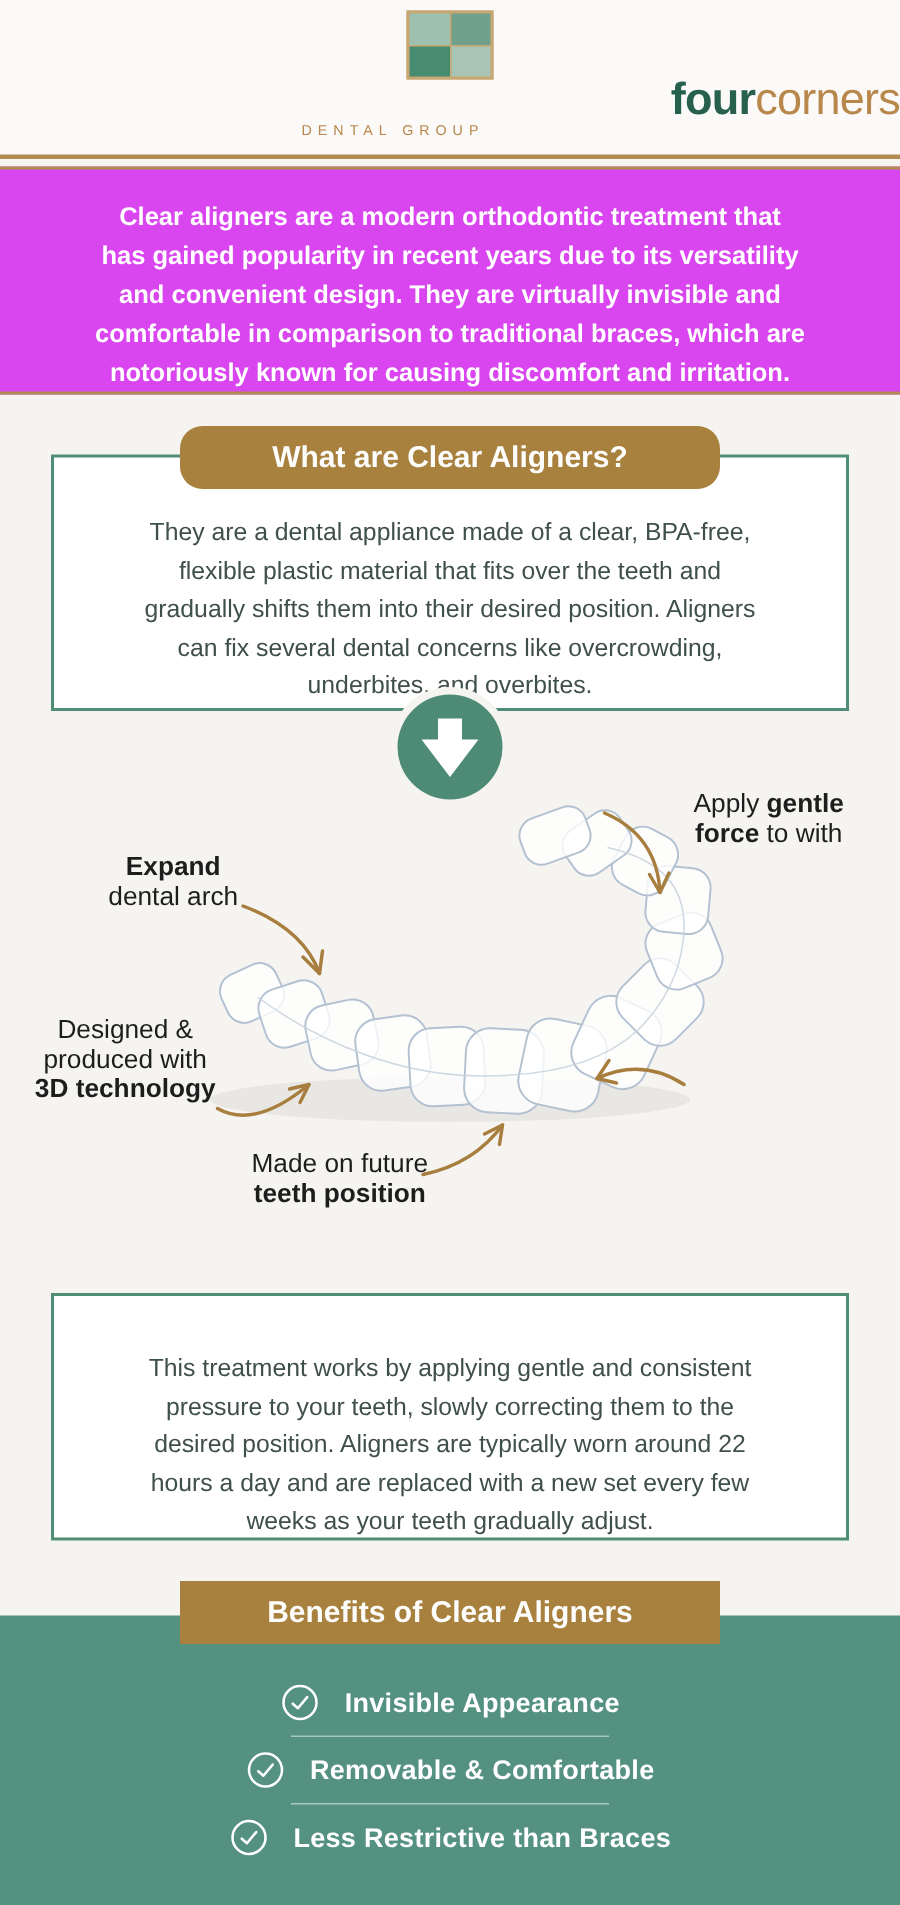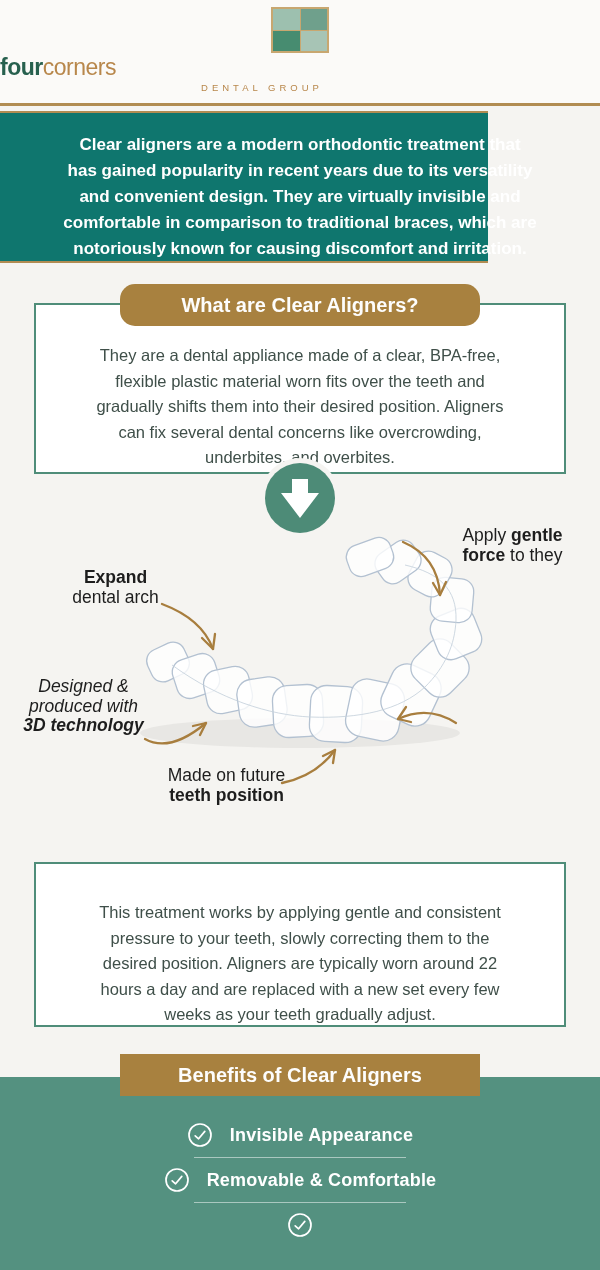--- a/index.html
+++ b/index.html
@@ -6,26 +6,26 @@
   .page{
     position:relative;width:600px;height:1270px;overflow:hidden;
     background:#f5f4f1;font-family:"Liberation Sans",sans-serif;
     -webkit-font-smoothing:antialiased;
   }
   
   .header{position:absolute;top:0;left:0;width:600px;height:103px;background:#fbfaf8;border-bottom:3px solid #b18c52;}
   .logo-grid{position:absolute;left:271px;top:7px;width:58px;height:46px;background:#c8a770;border:2px solid #c8a770;
     display:grid;grid-template-columns:1fr 1fr;grid-template-rows:1fr 1fr;gap:1px;box-sizing:border-box;}
   .sq1{background:#9dc0af;} .sq2{background:#6fa08c;} .sq3{background:#478c70;} .sq4{background:#a7c4b5;}
-  .brand{position:absolute;top:52px;left:0;width:600px;text-align:left;font-size:23px;line-height:30px;letter-spacing:-0.5px;}
+  .brand{position:absolute;top:52px;left:0;width:600px;text-align:right;font-size:30px;line-height:30px;letter-spacing:-0.5px;}
   .brand .b1{color:#27604e;font-weight:bold;}
   .brand .b2{color:#b8874b;font-weight:400;}
   .tagline{position:absolute;top:82px;left:0;width:524px;text-align:center;font-size:9.5px;letter-spacing:4px;color:#b8874b;font-weight:400;}
   
-  .intro{position:absolute;top:111px;left:0;width:488px;height:152px;background:#0f766e;
+  .intro{position:absolute;top:111px;left:0;width:600px;height:152px;background:#d946ef;
     border-top:2px solid #b18c52;border-bottom:2px solid #b18c52;box-sizing:border-box;}
   .intro-text{position:absolute;top:19px;left:30px;width:540px;color:#ffffff;font-size:17px;line-height:26px;
     font-weight:600;text-align:center;white-space:pre-line;}
   
   .bar{position:absolute;left:120px;width:360px;height:42px;background:#a8813f;color:#fdfdfc;
     font-size:20px;font-weight:bold;text-align:center;line-height:42px;z-index:3;}
   
   .whitebox{position:absolute;left:34px;width:532px;background:#ffffff;border:2px solid #4f8d79;box-sizing:border-box;z-index:1;}
   .box-text{color:#3f4f49;font-size:16.5px;line-height:25.5px;text-align:center;white-space:pre-line;}
   
@@ -68,21 +68,21 @@
     <div class="intro-text">Clear aligners are a modern orthodontic treatment that
 has gained popularity in recent years due to its versatility
 and convenient design. They are virtually invisible and
 comfortable in comparison to traditional braces, which are
 notoriously known for causing discomfort and irritation.</div>
   </div>
 
   <div class="bar" style="top:284px;border-radius:15px;">What are Clear Aligners?</div>
   <div class="whitebox" style="top:303px;height:171px;">
     <div class="box-text" style="margin:38px 24px 0;">They are a dental appliance made of a clear, BPA-free,
-flexible plastic material worn fits over the teeth and
+flexible plastic material that fits over the teeth and
 gradually shifts them into their desired position. Aligners
 can fix several dental concerns like overcrowding,
 underbites, and overbites.</div>
   </div>
 
   <div class="flow-arrow">
     <div class="inner"></div>
     <svg width="70" height="70" viewBox="0 0 70 70">
       <path d="M27 16 h16 v14 h11 L35 55 L16 30 h11 z" fill="#ffffff"></path>
     </svg>
@@ -130,27 +130,27 @@
         </g>
         <g>
           <path class="arrow" d="M 456 208 Q 428 190 398 204"></path>
             <polyline class="arrow" points="406,192 398,204 411,207"></polyline>
         </g>
       </g>
     </svg>
 
     <div class="ann" style="left:430px;top:11px;">
       <span>Apply </span><b>gentle</b><br>
-      <b>force</b><span> to they</span>
+      <b>force</b><span> to with</span>
     </div>
     <div class="ann" style="left:33px;top:53px;">
       <b>Expand</b><br>
       <span>dental arch</span>
     </div>
-    <div class="ann" style="left:1px;top:162px;font-style:italic;">
+    <div class="ann" style="left:1px;top:162px;">
       <span>Designed &amp;</span><br>
       <span>produced with</span><br>
       <b>3D technology</b>
     </div>
     <div class="ann" style="left:144px;top:251px;">
       <span>Made on future</span><br>
       <b>teeth position</b>
     </div>
   </div>
 
@@ -184,18 +184,19 @@
         <span class="benefit-label">Removable &amp; Comfortable</span>
       </div>
 
       <div class="benefit-divider"></div>
 
       <div class="benefit-row">
         <svg class="check-icon" width="26" height="26" viewBox="0 0 26 26">
           <circle cx="13" cy="13" r="11" fill="none" stroke="#ffffff" stroke-width="1.7"></circle>
           <path d="M8.2 13.8 L11.6 16.8 L17.8 9.4" fill="none" stroke="#ffffff" stroke-width="1.7" stroke-linecap="round" stroke-linejoin="round"></path>
         </svg>
+        <span class="benefit-label">Less Restrictive than Braces</span>
       </div>
 
     </div>
   </div>
 
 </div>
 
 </body></html>

